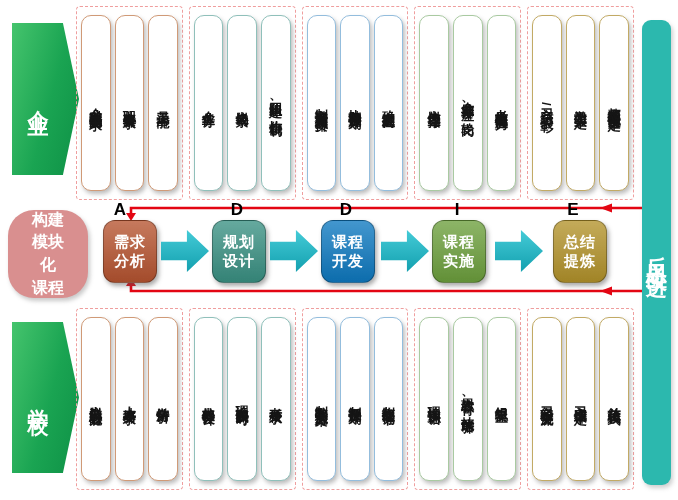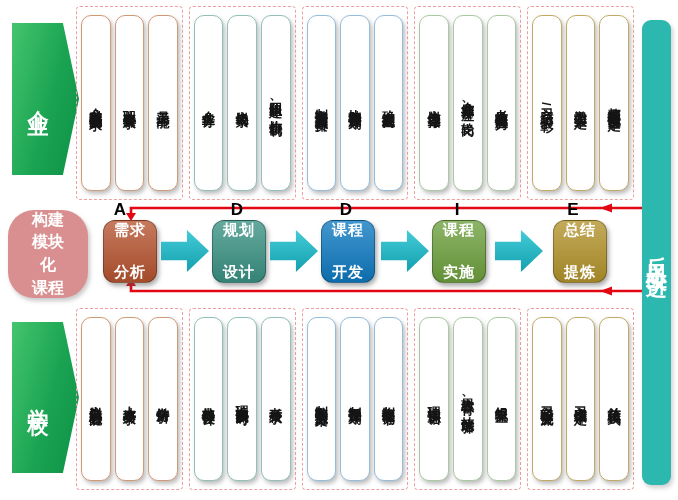--- a/index.html
+++ b/index.html
@@ -20,21 +20,21 @@
     box-shadow:2px 3px 4px rgba(110,110,110,.45);
     display:flex;align-items:center;justify-content:center;box-sizing:border-box;}
   .pill span{writing-mode:vertical-rl;font-size:13px;font-weight:bold;color:#151515;
     letter-spacing:1px;line-height:1;white-space:nowrap;}
   
   .intro-box{position:absolute;left:8px;top:210px;width:80px;height:88px;background:#d98f8f;
     border-radius:26px;display:flex;flex-direction:column;align-items:center;justify-content:center;
     box-shadow:2px 3px 4px rgba(120,120,120,.4);}
   .intro-box span{color:#fff;font-weight:bold;font-size:16px;line-height:1.42;}
   .step-box{position:absolute;top:220px;width:54px;height:63px;border-radius:12px;z-index:2;
-    display:flex;flex-direction:column;align-items:center;justify-content:space-between;
+    display:flex;flex-direction:column;align-items:center;justify-content:center;
     background-image:linear-gradient(180deg,rgba(255,255,255,.22),rgba(0,0,0,.10));
     border:1px solid rgba(0,0,0,.28);box-shadow:2px 3px 4px rgba(90,90,90,.5);box-sizing:border-box;}
   .step-box span{color:#fff;font-weight:bold;font-size:15px;line-height:1.25;letter-spacing:1px;}
   .step-letter{position:absolute;top:200px;width:14px;text-align:center;z-index:3;
     font-weight:900;font-size:17px;color:#000;}
   .flow-arrow{position:absolute;top:229px;width:48px;height:44px;z-index:2;
     background:linear-gradient(180deg,#46ccd8,#129fae);
     clip-path:polygon(0 29%,54% 29%,54% 2%,100% 50%,54% 98%,54% 71%,0 71%);}
   .feedback-box{position:absolute;left:642px;top:20px;width:29px;height:465px;background:#2cb8ae;
     border-radius:9px;display:flex;align-items:center;justify-content:center;z-index:2;

